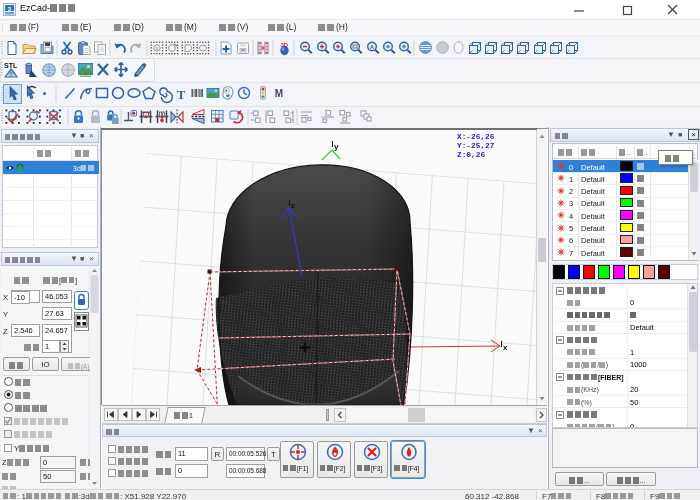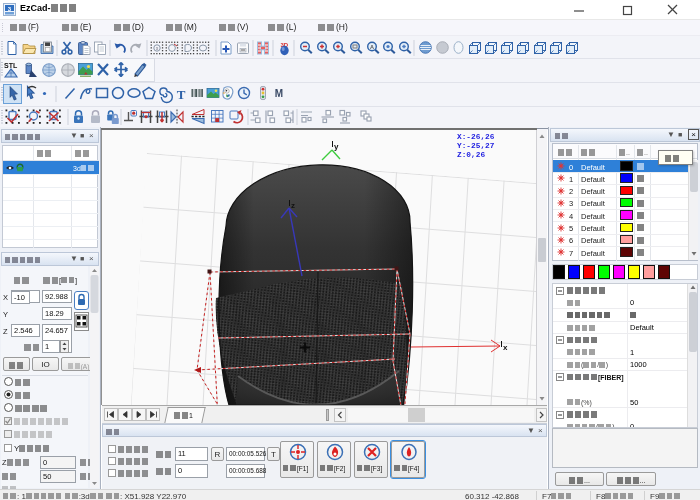--- a/index.html
+++ b/index.html
@@ -13,21 +13,21 @@
 .tbtn{color:#555;font-size:8px;line-height:9px}
 
 </style></head><body style="position:relative">
 <div class="abs" style="left:0;top:0;width:700px;height:20px;background:#fff;border-bottom:1px solid #e8e8e8">
 <svg class="abs" style="left:3px;top:3px" width="13" height="13">
       <rect x="0.5" y="0.5" width="12" height="12" fill="#eef4fb" stroke="#9ab2d0"></rect>
       <rect x="2" y="2" width="9" height="6" fill="#2f6fc0"></rect>
       <text x="6.5" y="7.5" font-size="6" fill="#fff" text-anchor="middle" font-weight="bold">3</text>
       <rect x="2" y="9" width="9" height="2.5" fill="#6fa0d8"></rect>
     </svg>
-<div class="abs" style="left:20px;top:4px;font-size:9px;color:#000;font-weight:bold">EzCad-<i class="zh" style="width:26px;height:7.5px;background:repeating-linear-gradient(90deg,#111 0 7px,transparent 7px 9px);opacity:0.53;"></i></div>
+<div class="abs" style="left:20px;top:4px;font-size:9px;color:#000;font-weight:normal">EzCad-<i class="zh" style="width:26px;height:7.5px;background:repeating-linear-gradient(90deg,#111 0 7px,transparent 7px 9px);opacity:0.53;"></i></div>
 <svg class="abs" style="left:560px;top:0" width="140" height="20">
       <line x1="14" y1="11" x2="24" y2="11" stroke="#444" stroke-width="1.2"></line>
       <rect x="63.5" y="6.5" width="8" height="8" fill="none" stroke="#444" stroke-width="1.2"></rect>
       <line x1="108" y1="5" x2="117" y2="14" stroke="#444" stroke-width="1.2"></line>
       <line x1="117" y1="5" x2="108" y2="14" stroke="#444" stroke-width="1.2"></line>
     </svg>
 </div>
 <div class="abs" style="left:0;top:20px;width:700px;height:16px;background:#f6f6fb;border-bottom:1px solid #ececf2">
 <div class="abs" style="left:10px;top:3px;font-size:8.5px;color:#222"><i class="zh" style="width:17px;height:7.5px;background:repeating-linear-gradient(90deg,#222 0 7px,transparent 7px 9px);opacity:0.5;"></i><span style="margin-left:1px">(F)</span></div>
 <div class="abs" style="left:62px;top:3px;font-size:8.5px;color:#222"><i class="zh" style="width:17px;height:7.5px;background:repeating-linear-gradient(90deg,#222 0 7px,transparent 7px 9px);opacity:0.5;"></i><span style="margin-left:1px">(E)</span></div>
@@ -595,24 +595,24 @@
 </div>
 <div class="abs panel-title" style="left:1px;top:125px;width:98px;height:14px;padding:3px 0 0 3px;"><i class="zh" style="width:36.5px;height:6.0px;background:repeating-linear-gradient(90deg,#223 0 5.5px,transparent 5.5px 7.5px);opacity:0.5;"></i></div>
 <div class="abs tbtn" style="left:70px;top:127px">▼</div>
     <div class="abs tbtn" style="left:80px;top:127px;font-size:7px">■</div>
     <div class="abs tbtn" style="left:89px;top:127px">×</div>
 <div class="abs" style="left:1px;top:139px;width:87px;height:222px;background:#f4f6fa"></div>
 <div class="abs" style="left:14px;top:149px"><i class="zh" style="width:16.0px;height:7.0px;background:repeating-linear-gradient(90deg,#222 0 6.5px,transparent 6.5px 8.5px);opacity:0.48;"></i></div>
 <div class="abs" style="left:43px;top:149px"><i class="zh" style="width:16.0px;height:7.0px;background:repeating-linear-gradient(90deg,#222 0 6.5px,transparent 6.5px 8.5px);opacity:0.48;"></i><span style="font-size:7.5px;color:#222">[</span><i class="zh" style="width:14.0px;height:6.0px;background:repeating-linear-gradient(90deg,#222 0 5.5px,transparent 5.5px 7.5px);opacity:0.48;"></i><span style="font-size:7.5px;color:#222">]</span></div>
 <div class="abs" style="left:3px;top:166px;font-size:7.5px;color:#222">X</div>
 <div class="abs inp" style="left:11px;top:163px;width:29px;height:13px">-0</div>
-<div class="abs inp" style="left:42px;top:163px;width:30px;height:13px">92.988</div>
+<div class="abs inp" style="left:42px;top:163px;width:30px;height:13px">46.053</div>
 <div class="abs" style="left:3px;top:183px;font-size:7.5px;color:#222">Y</div>
 <div class="abs inp" style="left:11px;top:164px;width:19px;height:13px">-10</div>
-<div class="abs inp" style="left:42px;top:180px;width:30px;height:13px">18.29</div>
+<div class="abs inp" style="left:42px;top:180px;width:30px;height:13px">27.63</div>
 <div class="abs" style="left:3px;top:200px;font-size:7.5px;color:#222">Z</div>
 <div class="abs inp" style="left:11px;top:197px;width:29px;height:13px">2.546</div>
 <div class="abs inp" style="left:42px;top:197px;width:30px;height:29px">24.657</div>
 <div class="abs" style="left:74px;top:164px;width:15px;height:19px;background:#fff;border:1px solid #4a7ec2;border-radius:3px"><svg width="13" height="17">
         <path d="M4 7 V5 a2.5 2.5 0 0 1 5 0 V7" fill="none" stroke="#2e6ab2" stroke-width="1.4"></path>
         <rect x="3" y="7" width="7" height="6" rx="1" fill="#2e6ab2"></rect>
       </svg></div>
 <div class="abs" style="left:74px;top:185px;width:15px;height:19px;background:#fff;border:1px solid #8a8a8a"><svg width="13" height="17">
         <rect x="1" y="2" width="11" height="12" fill="none" stroke="#555"></rect>
         <rect x="2" y="3" width="3.5" height="3.5" fill="#111"></rect>
@@ -1031,20 +1031,25 @@
         <span style="position:absolute;left:77px;top:2px;font-size:7.5px;color:#000">1000</span>
         <div class="abs" style="left:0;top:11.8px;width:144px;height:1px;background:#ececef"></div>
       </div>
       <div class="abs" style="left:0;top:86.80000000000001px;width:144px;height:12.4px;background:#fff">
         <svg class="abs" style="left:3px;top:2.5px" width="8" height="8">
           <rect x="0.5" y="0.5" width="7" height="7" fill="#fff" stroke="#888"></rect>
           <line x1="2" y1="4" x2="6" y2="4" stroke="#333"></line>
         </svg>
         <span style="position:absolute;left:14px;top:2px"><i class="zh" style="width:31px;height:6.5px;background:repeating-linear-gradient(90deg,#111 0 6px,transparent 6px 8px);opacity:0.56;"></i><span style="font-size:7px;color:#111;font-weight:bold">[FIBER]</span></span>
       </div>
+      <div class="abs" style="left:0;top:99.20000000000002px;width:144px;height:12.4px">
+        <span style="position:absolute;left:14px;top:2px;white-space:nowrap"><i class="zh" style="width:14.0px;height:6.0px;background:repeating-linear-gradient(90deg,#444 0 5.5px,transparent 5.5px 7.5px);opacity:0.5;"></i><span style="font-size:7px;color:#444">(KHz)</span></span>
+        <span style="position:absolute;left:77px;top:2px;font-size:7.5px;color:#000">20</span>
+        <div class="abs" style="left:0;top:11.8px;width:144px;height:1px;background:#ececef"></div>
+      </div>
       <div class="abs" style="left:0;top:111.60000000000002px;width:144px;height:12.4px">
         <span style="position:absolute;left:14px;top:2px;white-space:nowrap"><i class="zh" style="width:14.0px;height:6.0px;background:repeating-linear-gradient(90deg,#444 0 5.5px,transparent 5.5px 7.5px);opacity:0.5;"></i><span style="font-size:7px;color:#444">(%)</span></span>
         <span style="position:absolute;left:77px;top:2px;font-size:7.5px;color:#000">50</span>
         <div class="abs" style="left:0;top:11.8px;width:144px;height:1px;background:#ececef"></div>
       </div>
       <div class="abs" style="left:0;top:124.00000000000003px;width:144px;height:12.4px;background:#fff">
         <svg class="abs" style="left:3px;top:2.5px" width="8" height="8">
           <rect x="0.5" y="0.5" width="7" height="7" fill="#fff" stroke="#888"></rect>
           <line x1="2" y1="4" x2="6" y2="4" stroke="#333"></line>
         </svg>

